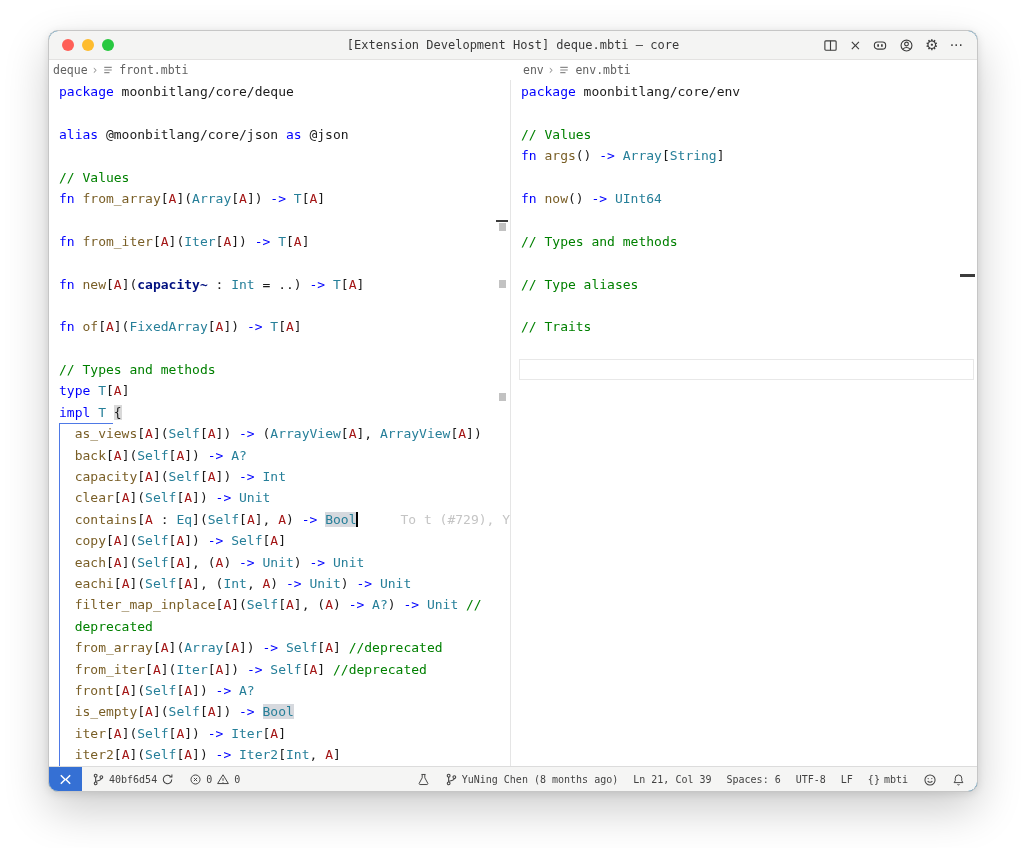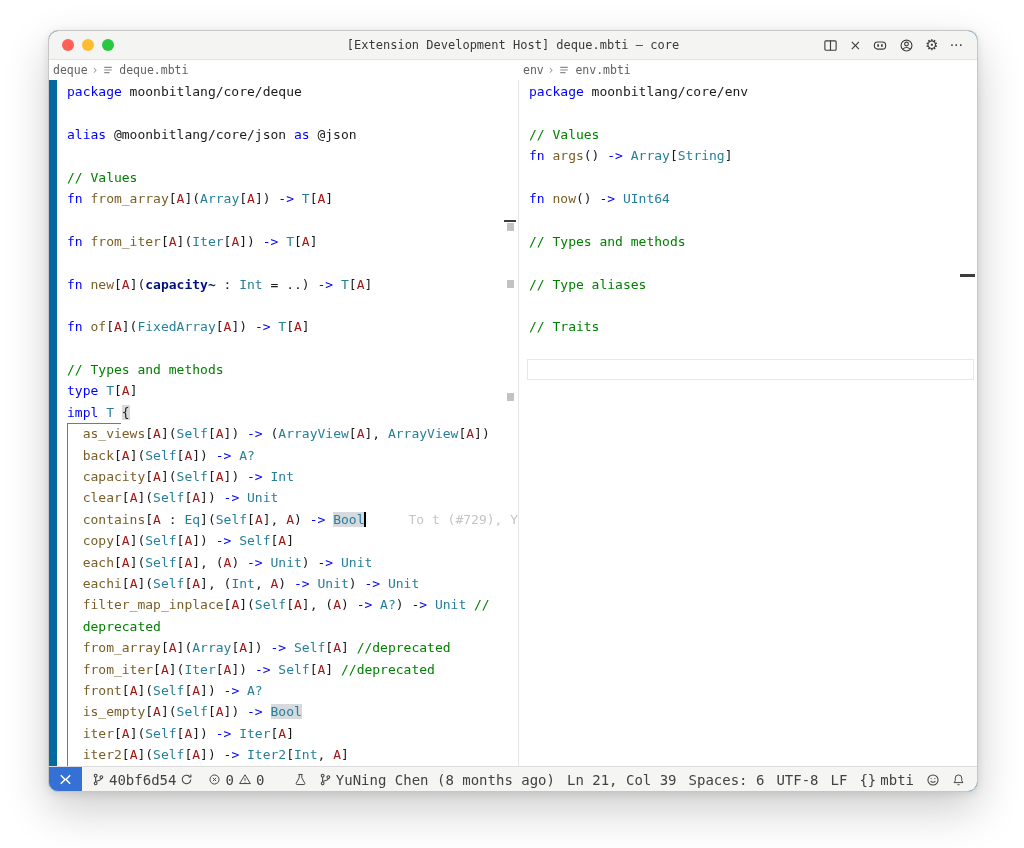--- a/index.html
+++ b/index.html
@@ -16,21 +16,21 @@
   .tb-icons{position:absolute;right:14px;display:flex;gap:11px;align-items:center;color:#3d3d3d;z-index:2;}
   .tb-icons .glyph{font-size:14px;line-height:14px;font-family:"DejaVu Sans","DejaVu Sans Mono",sans-serif;}
   
   .breadcrumbs{flex:0 0 20px;display:flex;background:#fff;font-size:11.5px;color:#616161;align-items:center;}
   .bc{display:flex;align-items:center;gap:5px;}
   .bc-left{width:462px;padding-left:4px;box-sizing:border-box;}
   .bc-right{padding-left:12px;}
   .bc .chev{color:#9b9b9b;font-family:"DejaVu Sans",sans-serif;}
   .bc .ficon{color:#8a8a8a;display:flex;}
   
-  .editors{flex:1;display:flex;background:#fff;position:relative;margin-left:8px;}
+  .editors{flex:1;display:flex;background:#fff;position:relative;}
   .pane{position:relative;overflow:hidden;box-sizing:border-box;}
   .pane-left{width:462px;border-right:1px solid #e5e5e5;}
   .pane-right{flex:1;}
   .code{font-size:13px;line-height:21.4px;white-space:pre;color:#1b1b1b;padding-top:1px;}
   .code-line{height:21.4px;padding-left:10px;position:relative;box-sizing:border-box;}
   .code-line.boxed{padding-left:0;margin-left:8px;margin-right:3px;border:1px solid #e8e8e8;height:21px;}
   .tk-k{color:#0000ff;}           
   .tk-f{color:#795e26;}           
   .tk-t{color:#267f99;}           
   .tk-a{color:#a31515;}           
@@ -40,25 +40,25 @@
   .tk-ht{color:#267f99;background:#d6d9de;} 
   .tk-hp{color:#1b1b1b;background:#d9d9d9;} 
   .cursor{display:inline-block;width:2px;height:15px;background:#000;vertical-align:-3px;}
   .blame{margin-left:42px;color:#c4c4c4;}
   .guide-v{position:absolute;left:9.5px;top:343px;bottom:0;width:1px;background:#4e79e6;}
   .guide-h{position:absolute;left:9.5px;top:343px;width:54px;height:1px;background:#4e79e6;}
   .ruler-cursor{position:absolute;right:2px;width:12px;height:2px;background:#3c3c3c;}
   .ruler-sq{position:absolute;right:4px;width:7px;height:8px;background:#c2c2c2;}
   
   .statusbar{flex:0 0 26px;display:flex;align-items:stretch;background:#f5f5f4;border-top:1px solid #dcdcdc;
-    font-size:14px;color:#424242;}
+    font-size:10px;color:#424242;}
   .remote{width:33px;background:#3570d4;color:#fff;display:flex;align-items:center;justify-content:center;}
   .sb-group{display:flex;align-items:center;gap:15px;}
   .sb-left{margin-left:10px;}
-  .sb-right{margin-left:auto;margin-right:12px;gap:12px;}
+  .sb-right{margin-left:auto;margin-right:12px;}
   .sb-item{display:flex;align-items:center;gap:4px;}
   svg.ic{display:block;}
 </style>
 </head>
 <body>
 
 <div class="window">
 
   <div class="titlebar">
     <div class="traffic">
@@ -96,21 +96,21 @@
 
   <div class="breadcrumbs">
     <div class="bc bc-left">
       <span>deque</span>
       <span class="chev">›</span>
       <span class="ficon">
         <svg class="ic" width="12" height="12" viewBox="0 0 16 16" fill="none" stroke="currentColor" stroke-width="1.4">
             <path d="M3 4.5h10M3 8h10M3 11.5h7"></path>
           </svg>
       </span>
-      <span>deque.mbti</span>
+      <span>front.mbti</span>
     </div>
     <div class="bc bc-right">
       <span>env</span>
       <span class="chev">›</span>
       <span class="ficon">
         <svg class="ic" width="12" height="12" viewBox="0 0 16 16" fill="none" stroke="currentColor" stroke-width="1.4">
             <path d="M3 4.5h10M3 8h10M3 11.5h7"></path>
           </svg>
       </span>
       <span>env.mbti</span>

